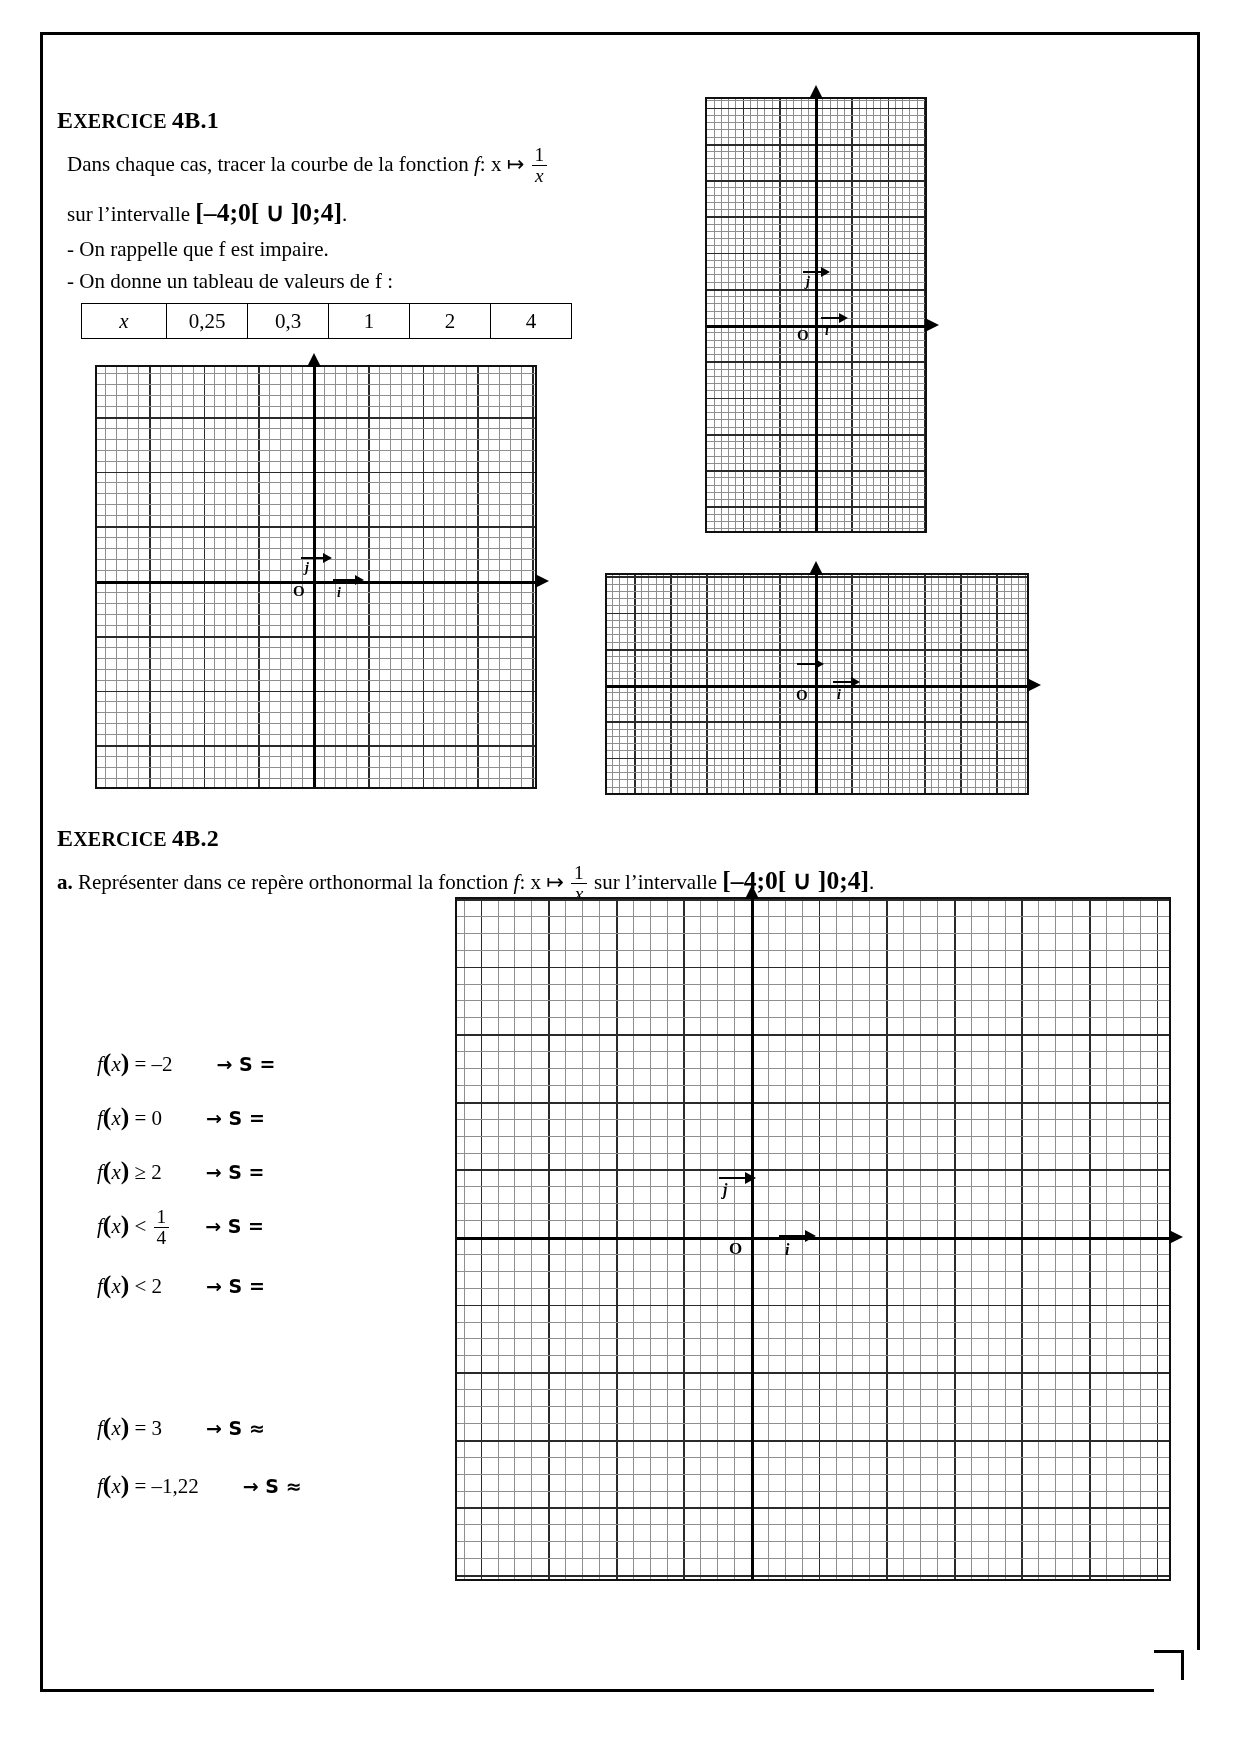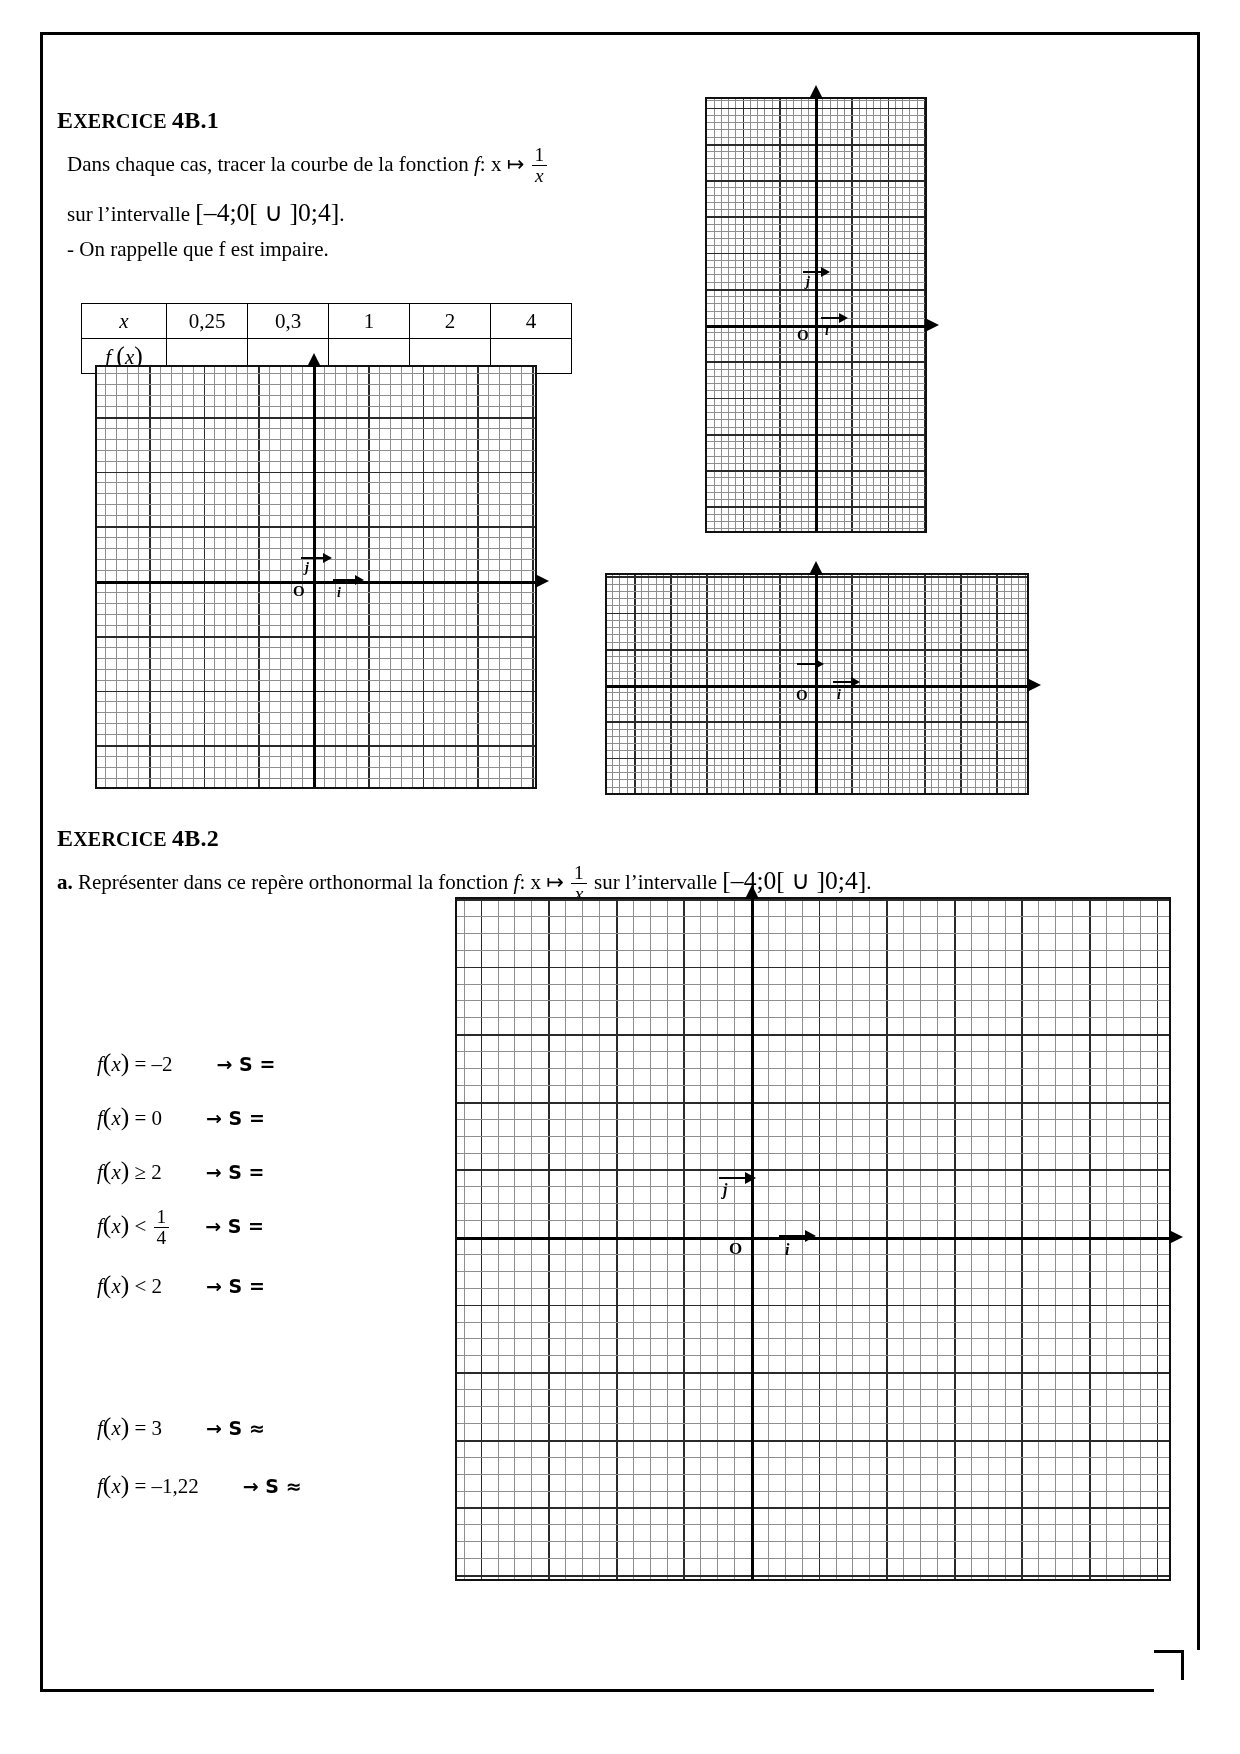--- a/index.html
+++ b/index.html
@@ -35,21 +35,21 @@
   .exo-title .big{font-size:24px;}
   .txt{position:absolute;font-size:21px;line-height:1.38;}
   .txt.just{text-align:justify;}
   .bold{font-weight:bold;}
   
   .mi{font-style:italic;font-family:"Liberation Serif", serif;}
   .frac{display:inline-block;vertical-align:-0.52em;text-align:center;line-height:1.02;margin:0 2px;}
   .frac .num{display:block;padding:0 3px;font-size:.92em;}
   .frac .den{display:block;border-top:1.4px solid #000;padding:0 3px;font-size:.92em;font-style:italic;}
   .frac.plain .den{font-style:normal;}
-  .bigbr{font-size:1.22em;font-weight:400;}
+  .bigbr{font-size:1.22em;font-weight:700;}
   .arrw{font-family:"DejaVu Sans", sans-serif;font-weight:bold;font-size:19px;}
   
   .vtable{position:absolute;border-collapse:collapse;}
   .vtable td{
     border:1.6px solid #000;height:34px;text-align:center;font-size:21px;
     padding:0 4px;
   }
   .vtable td.lab{width:76px;}
   .vtable td.val{width:72px;}
   
@@ -102,38 +102,33 @@
   </div>
 
   <div class="txt" style="left:24px;top:160px;">
     <span>sur l’intervalle</span>
     <span class="bigbr">[–4;0[ ∪ ]0;4]</span><span>.</span>
   </div>
 
   <div class="txt" style="left:24px;top:200px;">
     <span>- On rappelle que f est impaire.</span>
   </div>
+  <div class="txt" style="left:24px;top:232px;">
+    <span>- On donne un tableau de valeurs de f :</span>
+  </div>
 
   <table class="vtable" style="left:38px;top:268px;">
     <tbody>
         <tr>
       <td class="lab"><span class="mi">x</span></td>
       <td class="val">0,25</td>
       <td class="val">0,3</td>
       <td class="val">1</td>
       <td class="val">2</td>
       <td class="val">4</td>
-    </tr>
-    <tr>
-      <td class="lab"><span class="mi">f</span> <span class="bigbr">(</span><span class="mi">x</span><span class="bigbr">)</span></td>
-      <td class="val"></td>
-      <td class="val"></td>
-      <td class="val"></td>
-      <td class="val"></td>
-      <td class="val"></td>
     </tr>
   </tbody>
     </table>
 
   <div class="grid" id="g1" style="left:52px;top:330px;width:438px;height:420px;">
     <div class="inner" id="g1i">
         <div class="gl minorv" style="left:7.9500000000000135px"></div>
         <div class="gl minorv" style="left:18.900000000000013px"></div>
         <div class="gl minorv" style="left:29.850000000000012px"></div>
         <div class="gl minorv" style="left:40.80000000000001px"></div>

